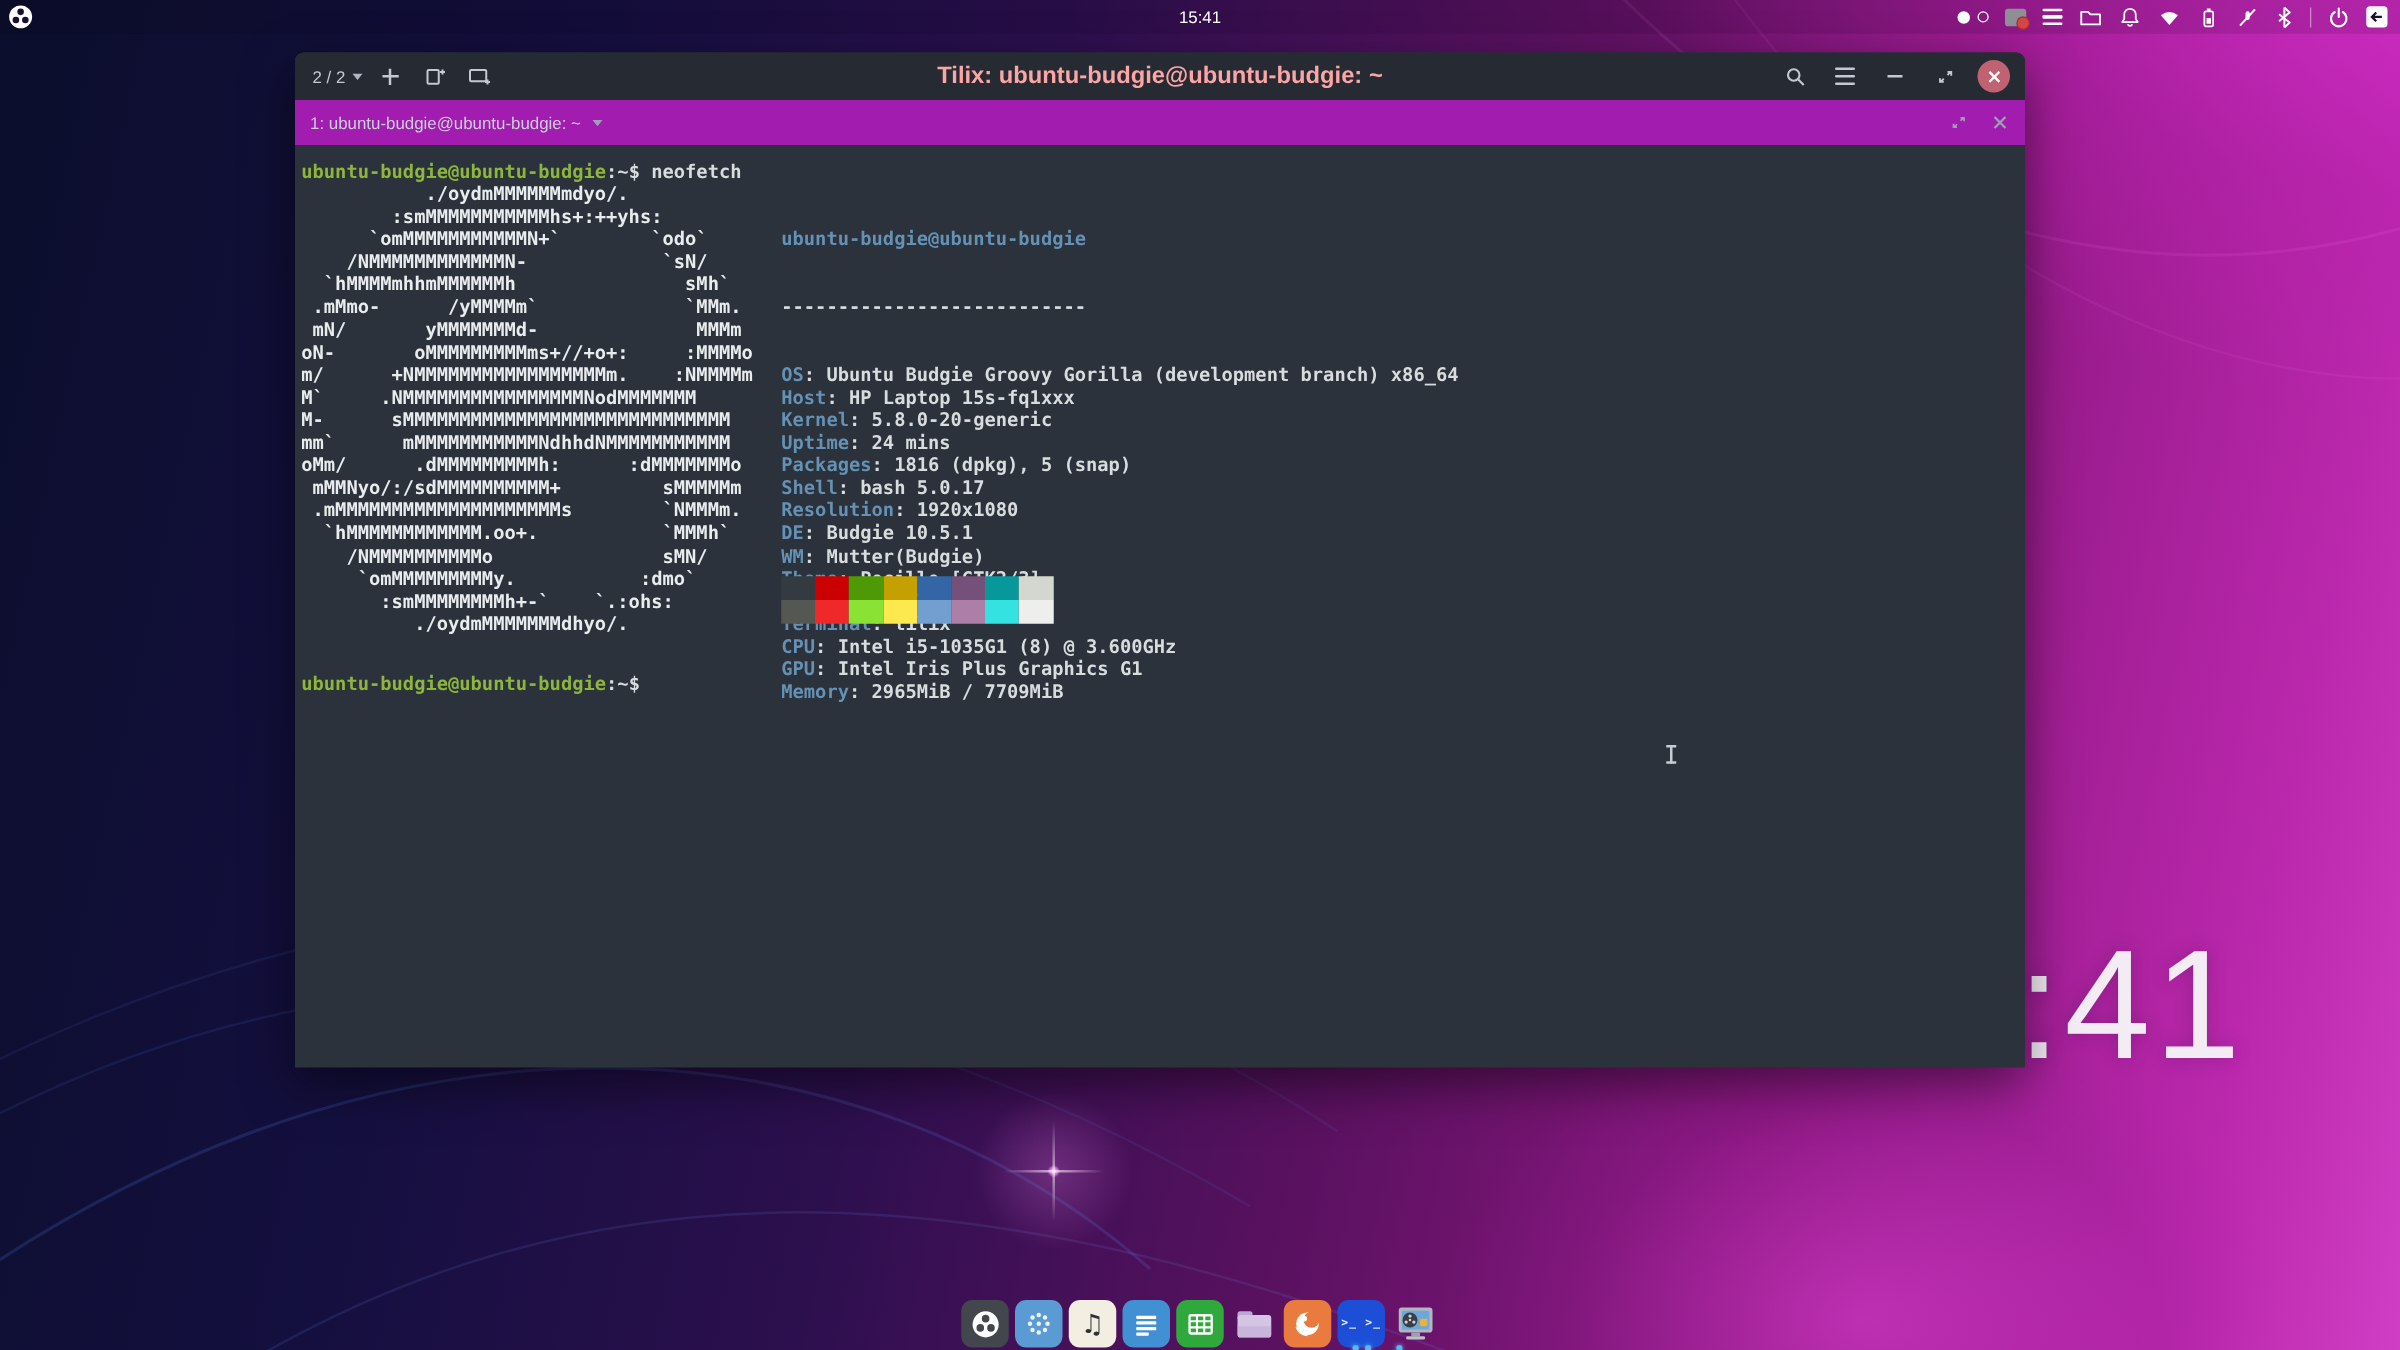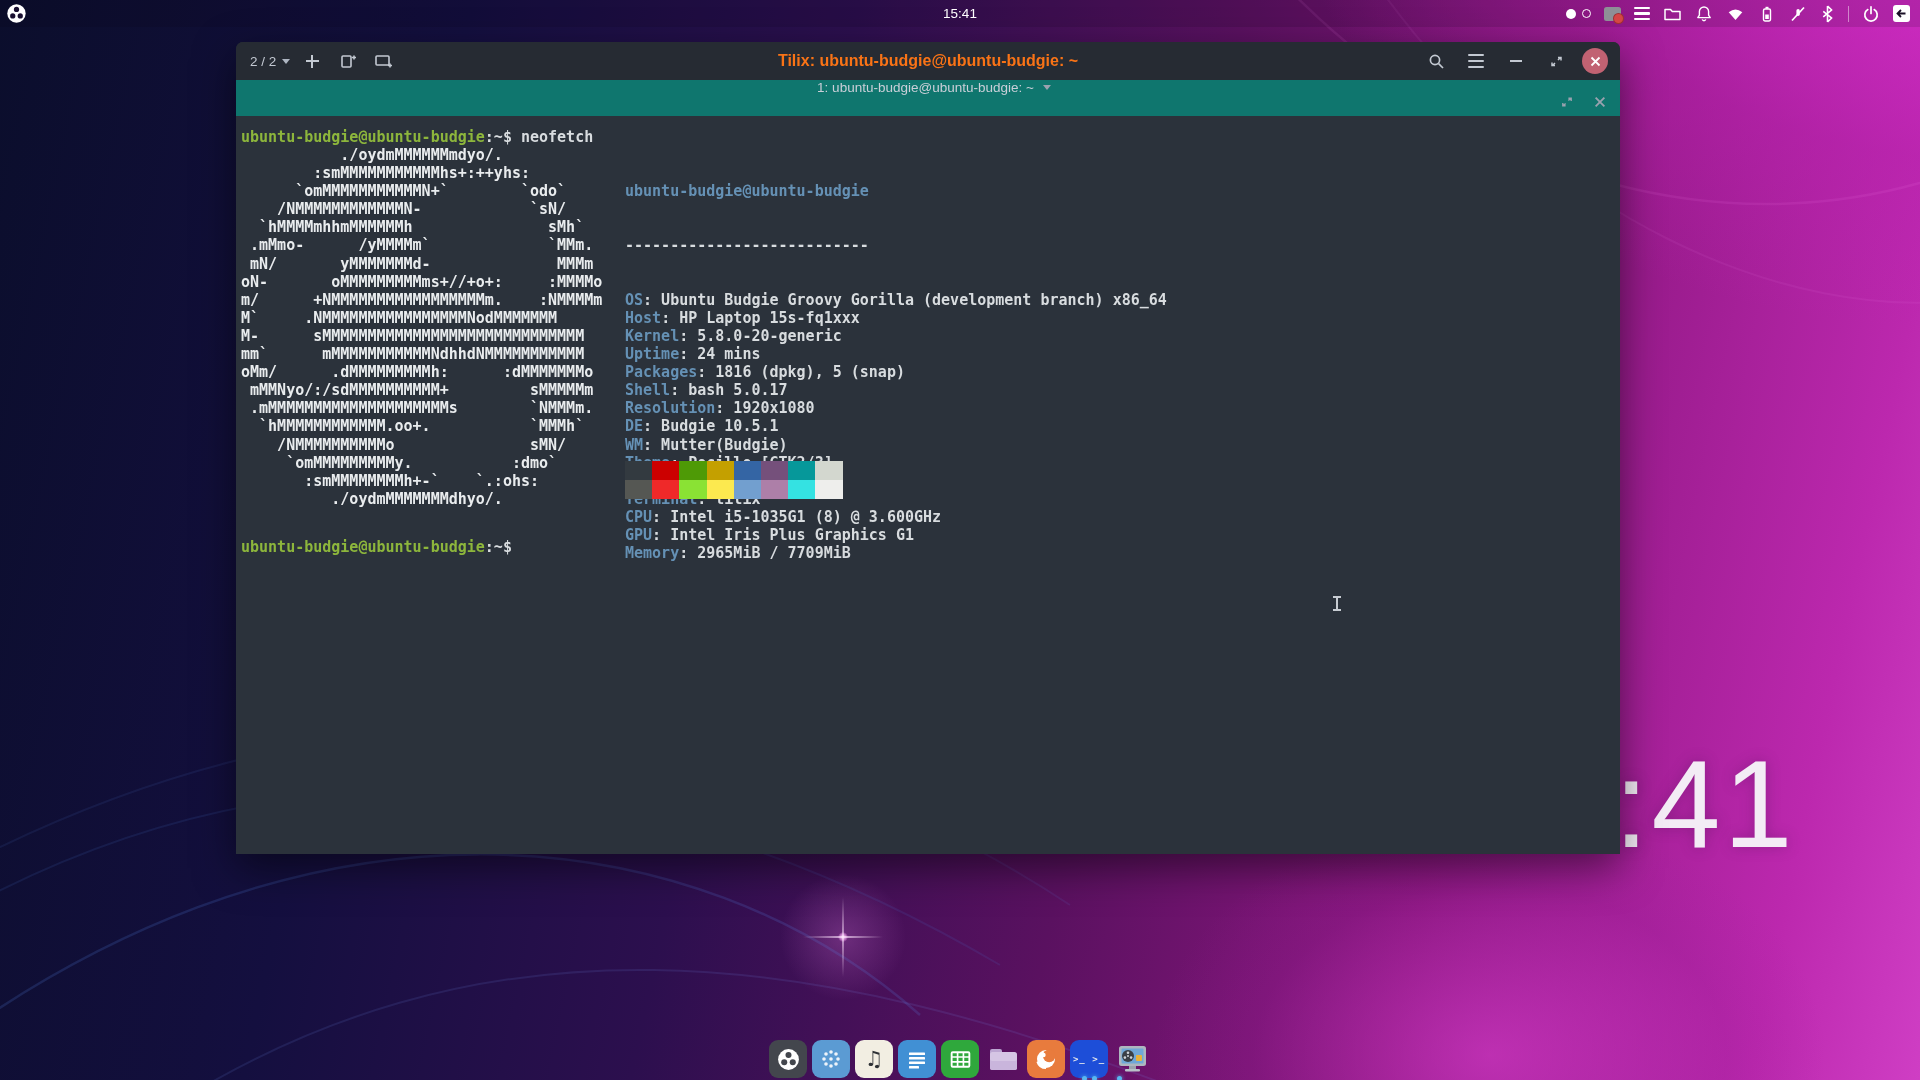--- a/index.html
+++ b/index.html
@@ -55,27 +55,27 @@
     background:#2b323b; border-radius:7px 7px 0 0; box-shadow:0 14px 40px rgba(0,0,0,.5); z-index:20; }
   .titlebar { position:absolute; left:0; top:0; width:100%; height:38px; background:#262b33;
     border-radius:7px 7px 0 0; display:flex; align-items:center; }
   .tb-left { display:flex; align-items:center; gap:8px; padding-left:14px; }
   .tab-counter { display:flex; align-items:center; gap:6px; color:#c3c9d2; font-size:13.5px; }
   .caret { width:0; height:0; border-left:4.5px solid transparent; border-right:4.5px solid transparent; border-top:5.5px solid #aeb6c2; }
   .tb-btn { width:28px; height:26px; display:flex; align-items:center; justify-content:center; border-radius:4px; }
   .plus-glyph { position:relative; width:13px; height:13px; }
   .plus-glyph::before { content:""; position:absolute; left:0; top:5.5px; width:13px; height:2px; background:#c3c9d2; }
   .plus-glyph::after { content:""; position:absolute; left:5.5px; top:0; width:2px; height:13px; background:#c3c9d2; }
-  .win-title { position:absolute; left:50%; transform:translateX(-50%); color:#f97316; font-size:16px; font-weight:bold; white-space:nowrap; }
+  .win-title { position:absolute; left:50%; transform:translateX(-50%); color:#fca5a5; font-size:19px; font-weight:bold; white-space:nowrap; }
   .tb-right { margin-left:auto; display:flex; align-items:center; gap:12px; padding-right:12px; }
   .min-bar { width:12px; height:2px; background:#c3c9d2; }
   .close-btn { width:26px; height:26px; border-radius:50%; background:#c16272; display:flex; align-items:center; justify-content:center; }
 
-  .sessionbar { position:absolute; left:0; top:38px; width:100%; height:36px; background:#0f766e;
-    display:flex; align-items:center;flex-direction:column; }
+  .sessionbar { position:absolute; left:0; top:38px; width:100%; height:36px; background:#a21caf;
+    display:flex; align-items:center; }
   .session-title { display:flex; align-items:center; gap:9px; padding-left:12px; color:#c9cfd8; font-size:13.5px; }
   .sb-right { margin-left:auto; display:flex; align-items:center; gap:20px; padding-right:14px; }
 
   
   .terminal { position:absolute; left:0; top:74px; width:1384px; height:734px; background:#2b323b; overflow:hidden; }
   .mono, .terminal pre { font-family:"DejaVu Sans Mono", monospace; font-weight:bold; font-size:15px; line-height:18.1px; }
   .prompt-line { position:absolute; left:5px; white-space:pre; color:#d8dcdf; }
   .p-user { color:#8db63c; }
   .ascii { position:absolute; left:5px; top:30px; color:#e9ecee; white-space:pre; }
   .ninfo { position:absolute; left:389px; top:30px; color:#d8dcdf; white-space:pre; }

